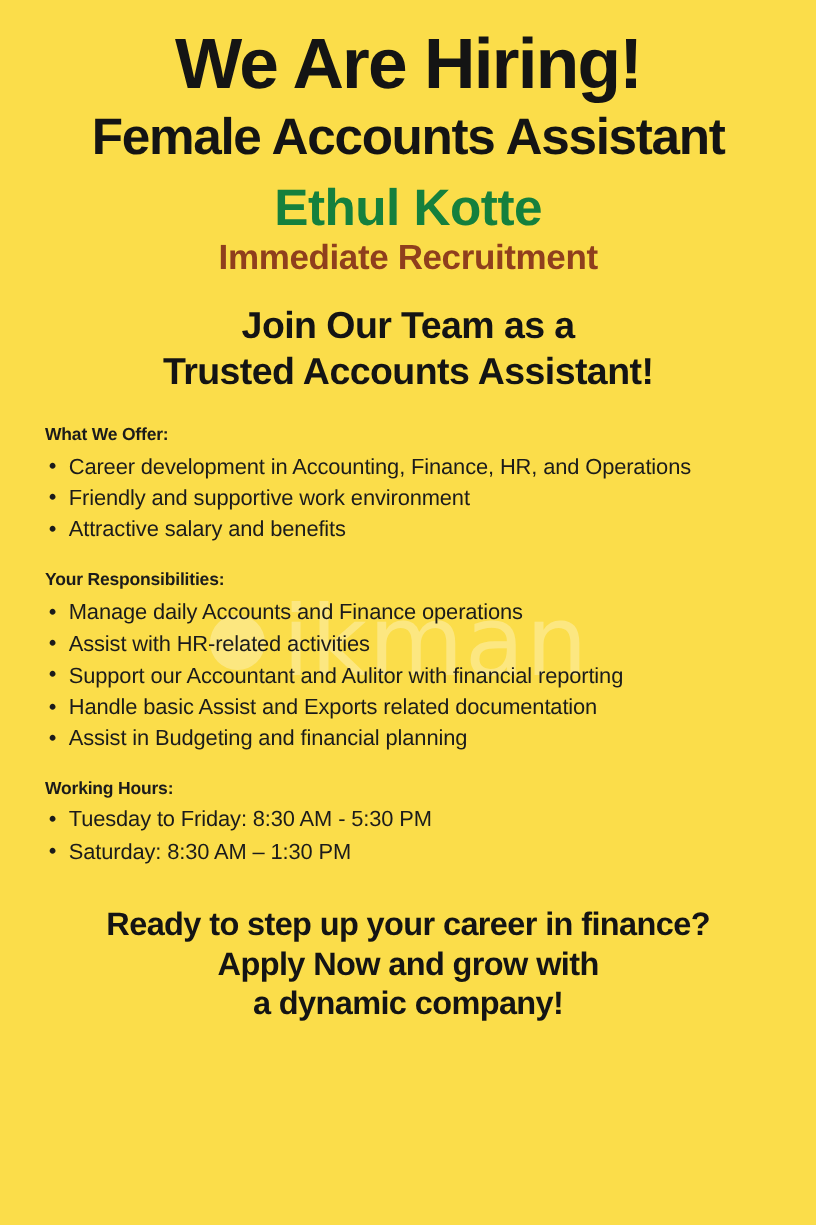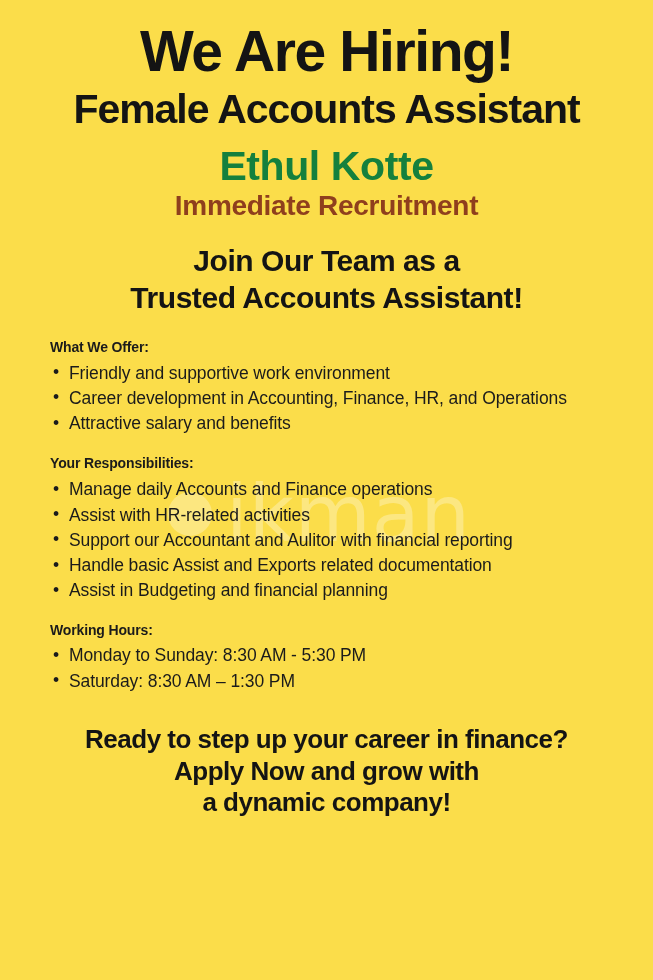--- a/index.html
+++ b/index.html
@@ -55,21 +55,21 @@
     opacity: 0.30;
   }
 
   
   #content {
     position: relative;
     z-index: 10;
     width: 653px;
     height: 711px;
     box-sizing: border-box;
-    padding: 0 36px;
+    padding: 0 22px;
   }
 
   .t-center { text-align: center; }
 
   .headline {
     font-size: 57px;
     font-weight: bold;
     letter-spacing: -1.4px;
     line-height: 1.02;
     margin: 0;
@@ -188,41 +188,41 @@
     <div class="accent-2 t-center">Immediate Recruitment</div>
 
     <div class="tagline t-center">
       <div>Join Our Team as a</div>
       <div>Trusted Accounts Assistant!</div>
     </div>
 
     <div class="section offer">
       <div class="sec-title">What We Offer:</div>
       <ul class="bullets">
+        <li>Career development in Accounting, Finance,  HR, and Operations</li>
         <li>Friendly and supportive work environment</li>
-        <li>Career development in Accounting, Finance,  HR, and Operations</li>
         <li>Attractive salary and benefits</li>
       </ul>
     </div>
 
     <div class="section resp">
       <div class="sec-title">Your Responsibilities:</div>
       <ul class="bullets">
         <li>Manage daily Accounts and Finance operations</li>
         <li>Assist with HR-related activities</li>
         <li>Support our Accountant and Aulitor with financial reporting</li>
         <li>Handle basic Assist and Exports related documentation</li>
         <li>Assist in Budgeting and financial planning</li>
       </ul>
     </div>
 
     <div class="section hours">
       <div class="sec-title">Working Hours:</div>
       <ul class="bullets">
-        <li>Monday to Sunday: 8:30 AM - 5:30 PM</li>
+        <li>Tuesday to Friday: 8:30 AM - 5:30 PM</li>
         <li>Saturday: 8:30 AM – 1:30 PM</li>
       </ul>
     </div>
 
     <div class="cta t-center">
       <div>Ready to step up your career in finance?</div>
       <div>Apply Now and grow with</div>
       <div>a dynamic company!</div>
     </div>
 

